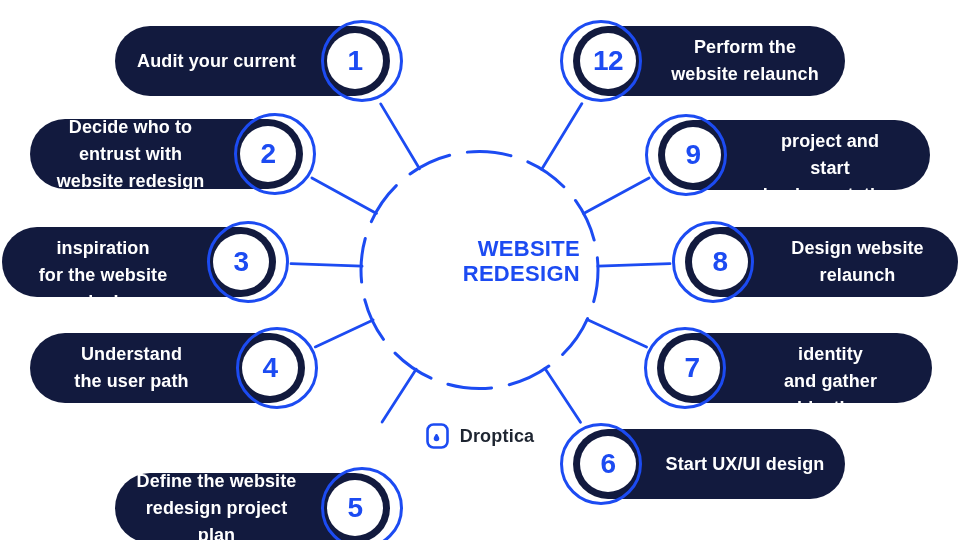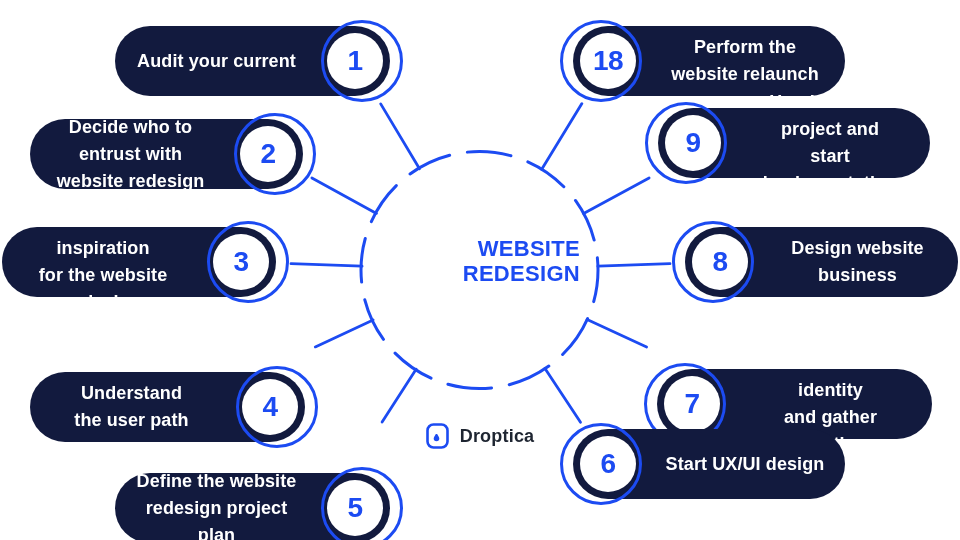--- a/index.html
+++ b/index.html
@@ -38,26 +38,26 @@
     border:3px solid var(--blue,#1C4BF2);border-radius:50%;z-index:3;
     pointer-events:none;
   }
   .pill.left  .ring{right:-13px;}
   .pill.right .ring{left:-13px;}
 
   
   .s1 {left:115px;top:26px;width:275px;}
   .s2 {left:30px; top:119px;width:273px;}
   .s3 {left:2px;  top:227px;width:274px;}
-  .s4 {left:30px; top:333px;width:275px;margin-top:39px;}
+  .s4 {left:30px; top:333px;width:275px;}
   .s5 {left:115px;top:429px;width:275px;margin-top:44px;}
   .s10{left:573px;top:26px;width:272px;}
-  .s9 {left:658px;top:108px;width:272px;}
+  .s9 {left:658px;top:120px;width:272px;}
   .s8 {left:685px;top:227px;width:273px;}
-  .s7 {left:657px;top:333px;width:275px;margin-top:36px;}
+  .s7 {left:657px;top:333px;width:275px;}
   .s6 {left:573px;top:429px;width:272px;}
 
   .hub-title{
     position:absolute;z-index:2;left:380px;top:237px;width:200px;text-align:right;
     color:var(--blue,#1C4BF2);font-weight:700;font-size:22px;line-height:1.13;
     letter-spacing:.3px;
   }
   .brand{
     position:absolute;z-index:2;left:0;right:0;top:422px;height:28px;
     display:flex;align-items:center;justify-content:center;gap:11px;
@@ -145,40 +145,40 @@
     </div>
     <div class="ring"></div>
   </div>
 
   <div class="pill right s10">
     <div class="txt">
       <span>Perform the</span>
       <span>website relaunch</span>
     </div>
     <div class="circle">
-      <span class="num">18</span>
+      <span class="num">12</span>
     </div>
     <div class="ring"></div>
   </div>
 
   <div class="pill right s9">
     <div class="txt">
       <span>Hand over the project and</span>
       <span>start implementation</span>
     </div>
     <div class="circle">
       <span class="num">9</span>
     </div>
     <div class="ring"></div>
   </div>
 
   <div class="pill right s8">
     <div class="txt">
       <span>Design website</span>
-      <span>business</span>
+      <span>relaunch</span>
     </div>
     <div class="circle">
       <span class="num">8</span>
     </div>
     <div class="ring"></div>
   </div>
 
   <div class="pill right s7">
     <div class="txt">
       <span>Determine a visual identity</span>

